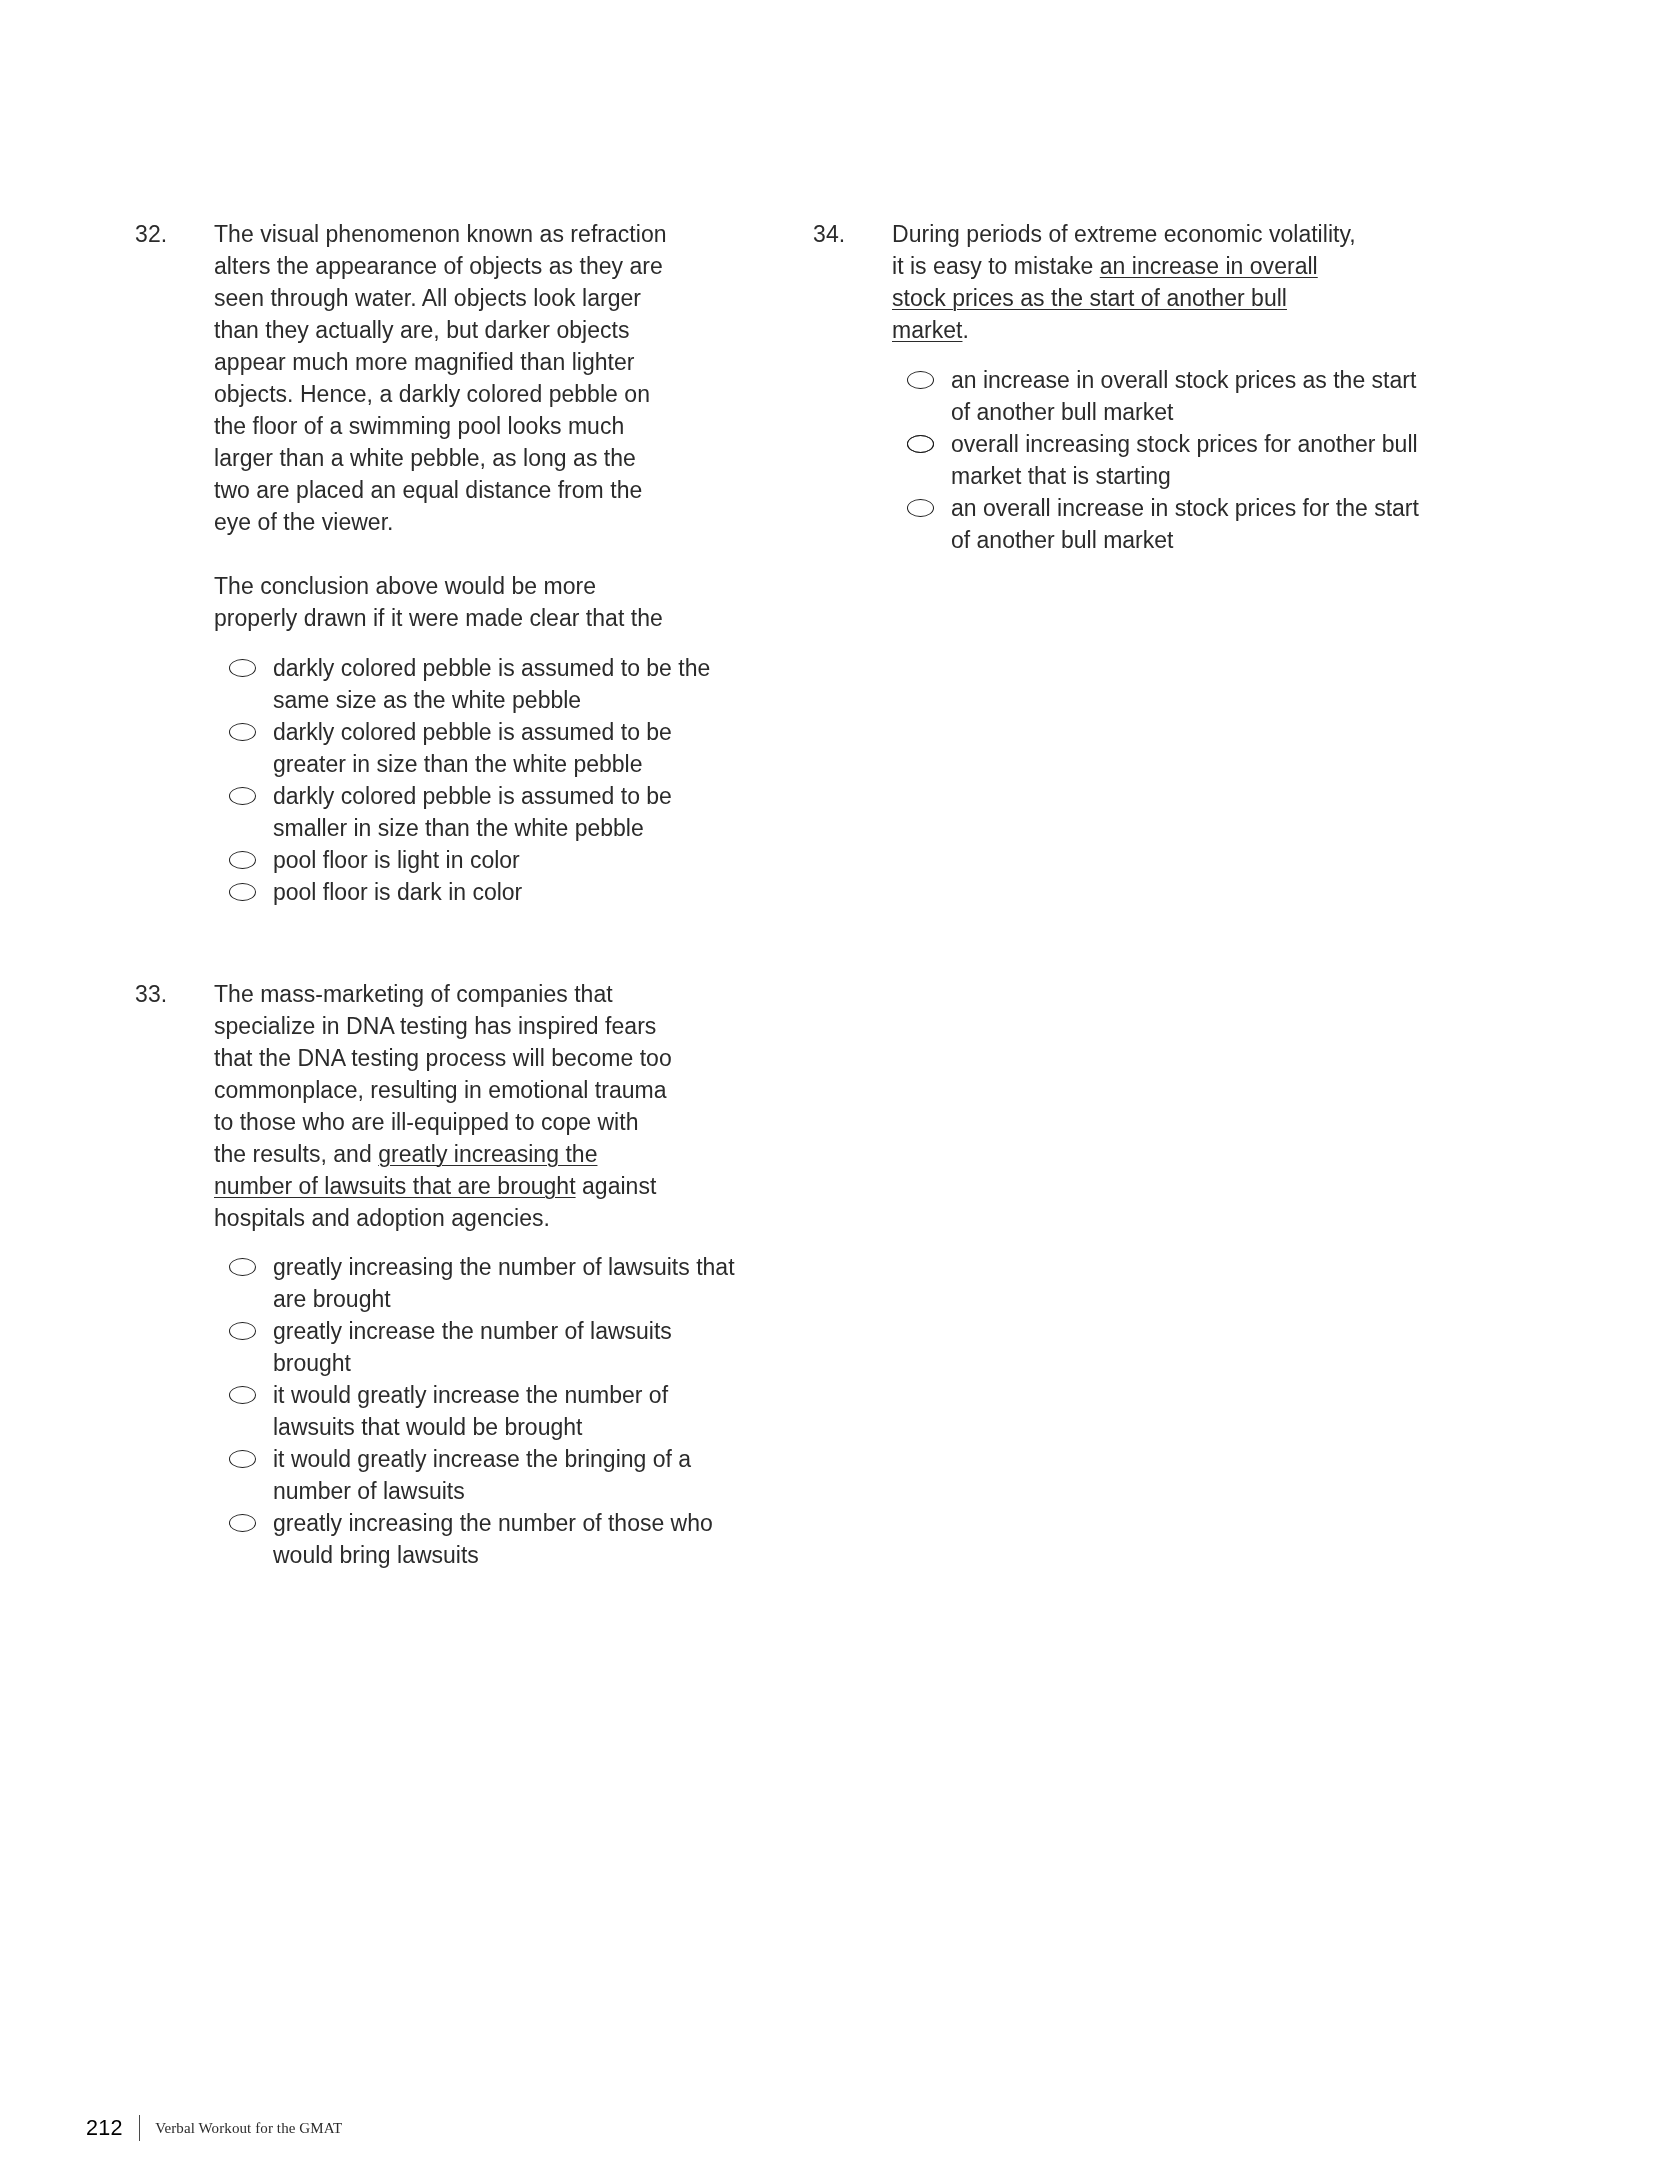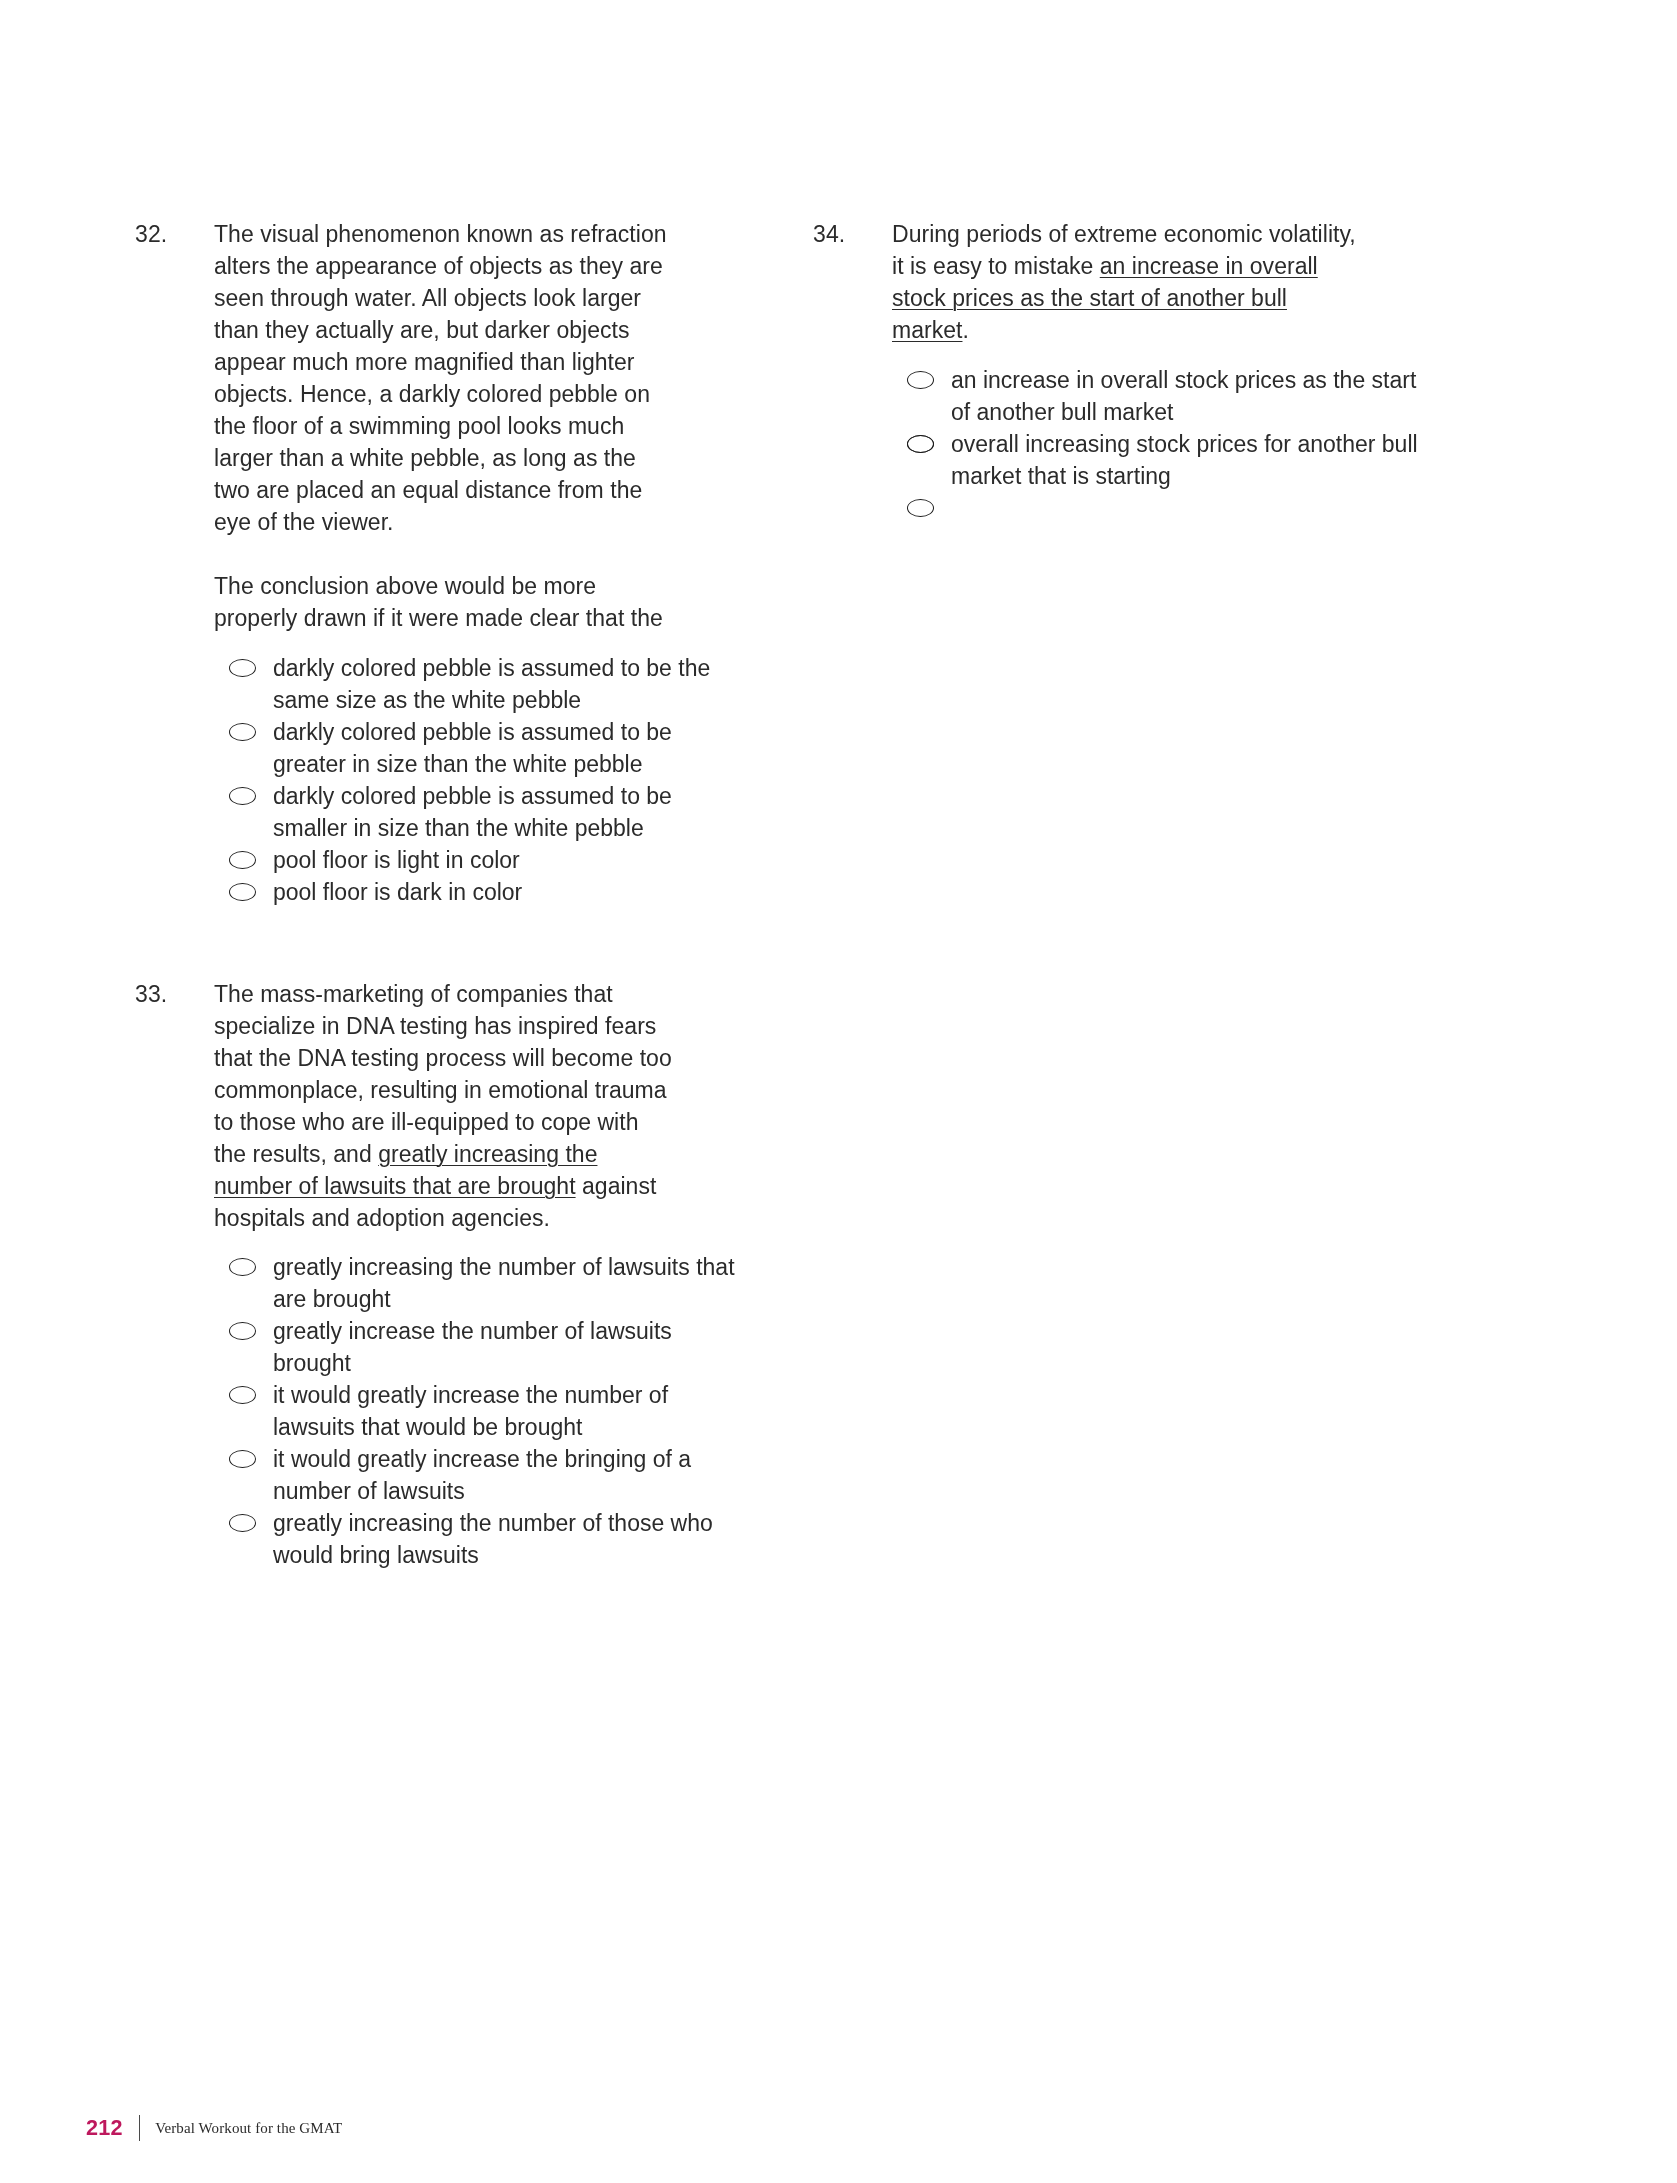--- a/index.html
+++ b/index.html
@@ -128,22 +128,22 @@
     position: absolute;
     left: 86px;
     bottom: 88px;
     display: flex;
     align-items: center;
     height: 30px;
   }
 
   .footer-page {
     font-size: 21.6px;
-    font-weight: bold;
-    color: #be185d;
+    font-weight: normal;
+    color: #000000;
     letter-spacing: 0.3px;
   }
 
   .footer-sep {
     display: inline-block;
     width: 1.3px;
     height: 26px;
     background: #4a4a4a;
     margin: 0 15px 0 16px;
   }
@@ -198,21 +198,21 @@
     <div class="col col-right">
 
       <div class="question">
         <div class="q-number">34.</div>
         <div class="q-body">
           <div class="q-stem"><span>During periods of extreme economic volatility, it is easy to mistake </span><u>an increase in overall stock prices as the start of another bull market</u><span>.</span></div>
           <ul class="choices">
               <li class="choice"><span class="bullet-oval"></span><span>an increase in overall stock prices as the start of another bull market</span></li>
               <li class="choice"><span class="bullet-oval"></span></li>
               <li class="choice"><span class="bullet-oval"></span><span>overall increasing stock prices for another bull market that is starting</span></li>
-              <li class="choice"><span class="bullet-oval"></span></li>
+              <li class="choice"><span class="bullet-oval"></span><span>an overall increase in stock prices for the start of another bull market</span></li>
             </ul>
         </div>
       </div>
 
     </div>
 
   </div>
 
   <div class="footer">
     <span class="footer-page">212</span>

